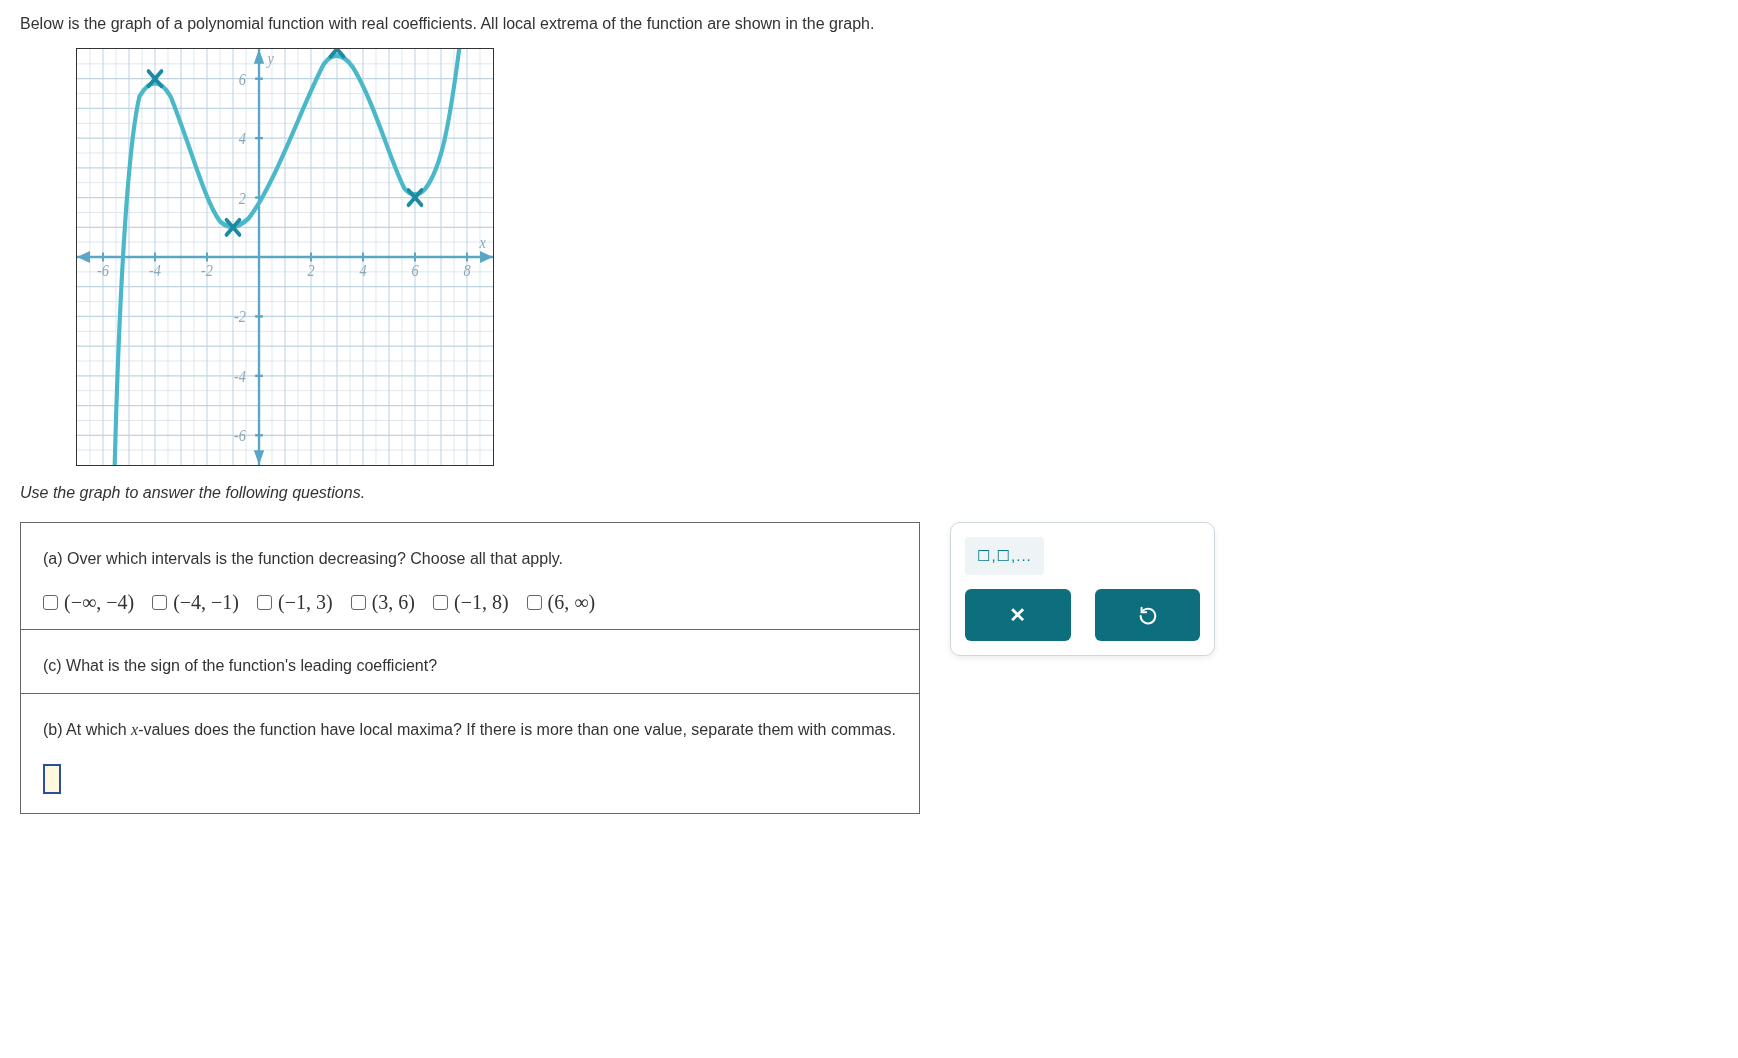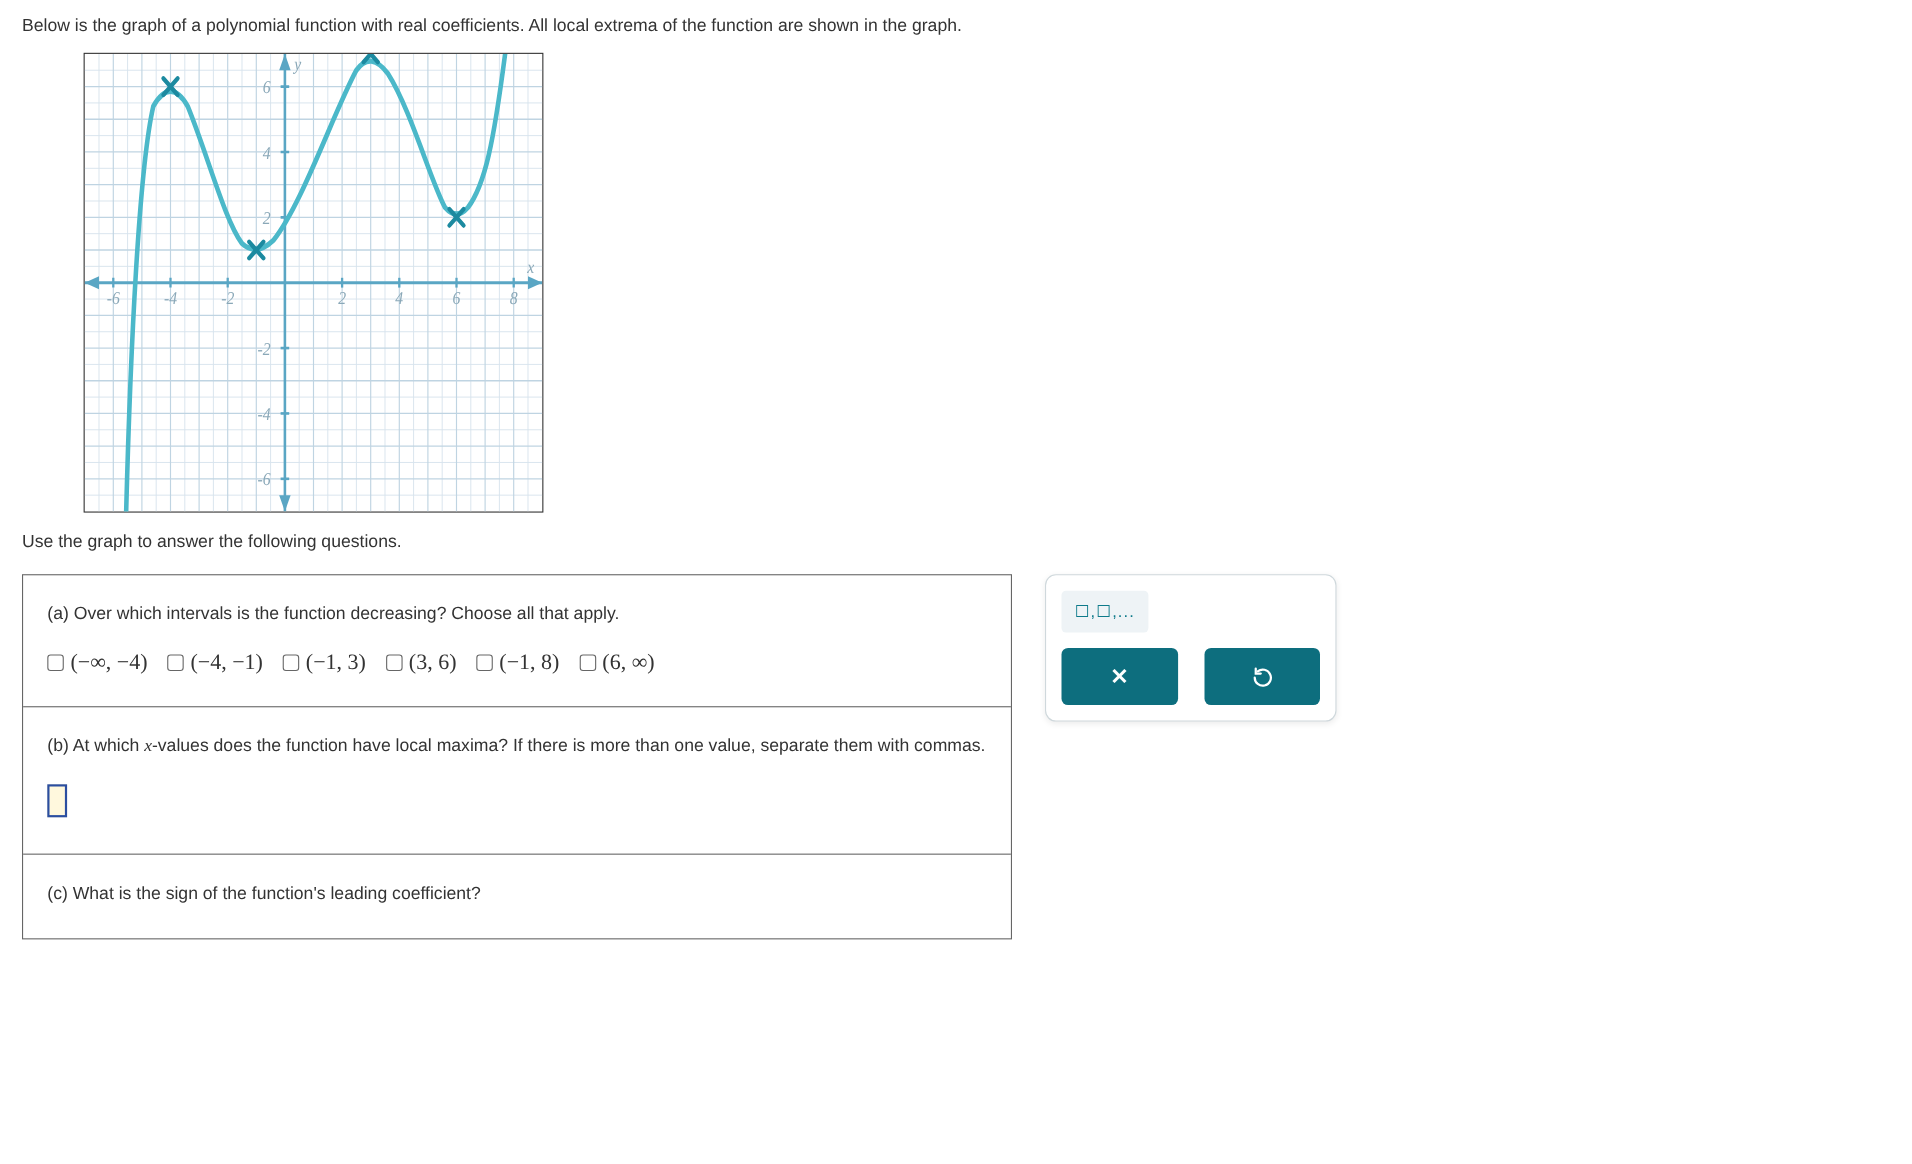--- a/index.html
+++ b/index.html
@@ -13,33 +13,33 @@
   }
   .intro { margin-bottom: 12px; line-height: 1.5; }
   .graph-frame {
     border: 1px solid #333;
     width: 418px;
     height: 418px;
     margin: 0 0 18px 56px;
     background: #fff;
     position: relative;
   }
-  .use-graph { margin-bottom: 20px; }
+  .use-graph { margin-bottom: 20px; font-style: italic; }
   .layout {
     display: flex;
     align-items: flex-start;
     gap: 30px;
   }
   .questions {
     width: 900px;
     border: 1px solid #666;
   }
   .qrow {
     border-bottom: 1px solid #666;
-    padding: 24px 22px 28px 22px;
+    padding: 24px 22px 15px 22px;
   }
   .qrow:last-child { border-bottom: none; }
   .qtext { margin-bottom: 20px; line-height: 1.5; }
   .qtext-nomargin { line-height: 1.5; }
   .opts { display: flex; flex-wrap: wrap; gap: 18px; align-items: center; }
   .opt { display: inline-flex; align-items: center; gap: 6px; }
   .cbx {
     width: 15px; height: 15px; border: 1.5px solid #666; border-radius: 3px;
     background: #fff; display: inline-block; flex-shrink: 0;
   }
@@ -278,28 +278,28 @@
           <span class="mathspan">(−1, 8)</span>
         </label>
         <label class="opt">
           <span class="cbx"></span>
           <span class="mathspan">(6, ∞)</span>
         </label>
       </div>
     </div>
 
     <div class="qrow">
+      <p class="qtext-nomargin">(c) What is the sign of the function's leading coefficient?</p>
+    </div>
+
+    <div class="qrow">
       <p class="qtext">
         <span>(b) At which </span><span class="italx">x</span><span>-values does the function have local maxima? If there is more than one value, separate them with commas.</span>
       </p>
       <span class="ansbox"></span>
-    </div>
-
-    <div class="qrow">
-      <p class="qtext-nomargin">(c) What is the sign of the function's leading coefficient?</p>
     </div>
 
   </div>
 
   <div class="toolbox">
     <div class="tool-top">
       <div class="tool-chip">☐,☐,...</div>
     </div>
     <div class="tool-bot">
       <div class="tool-btn">

